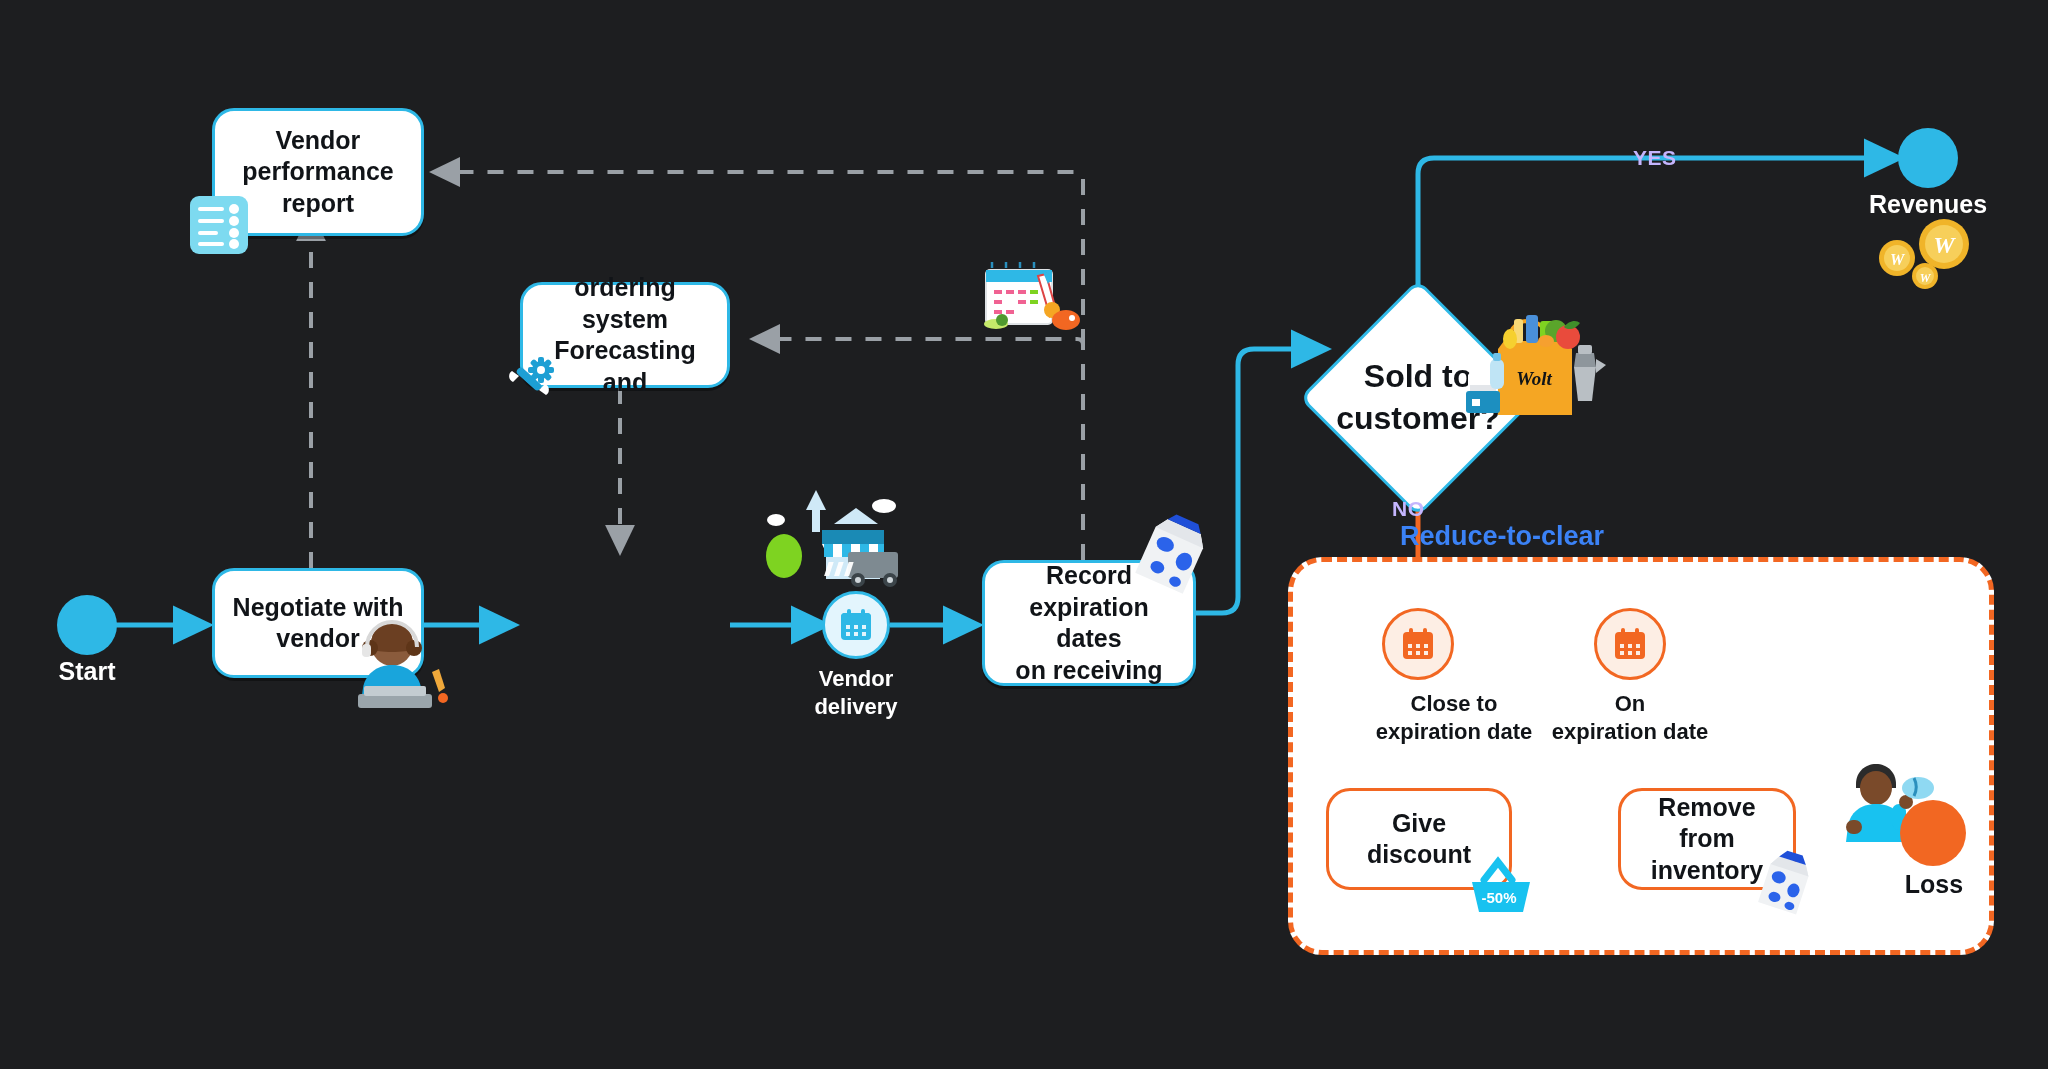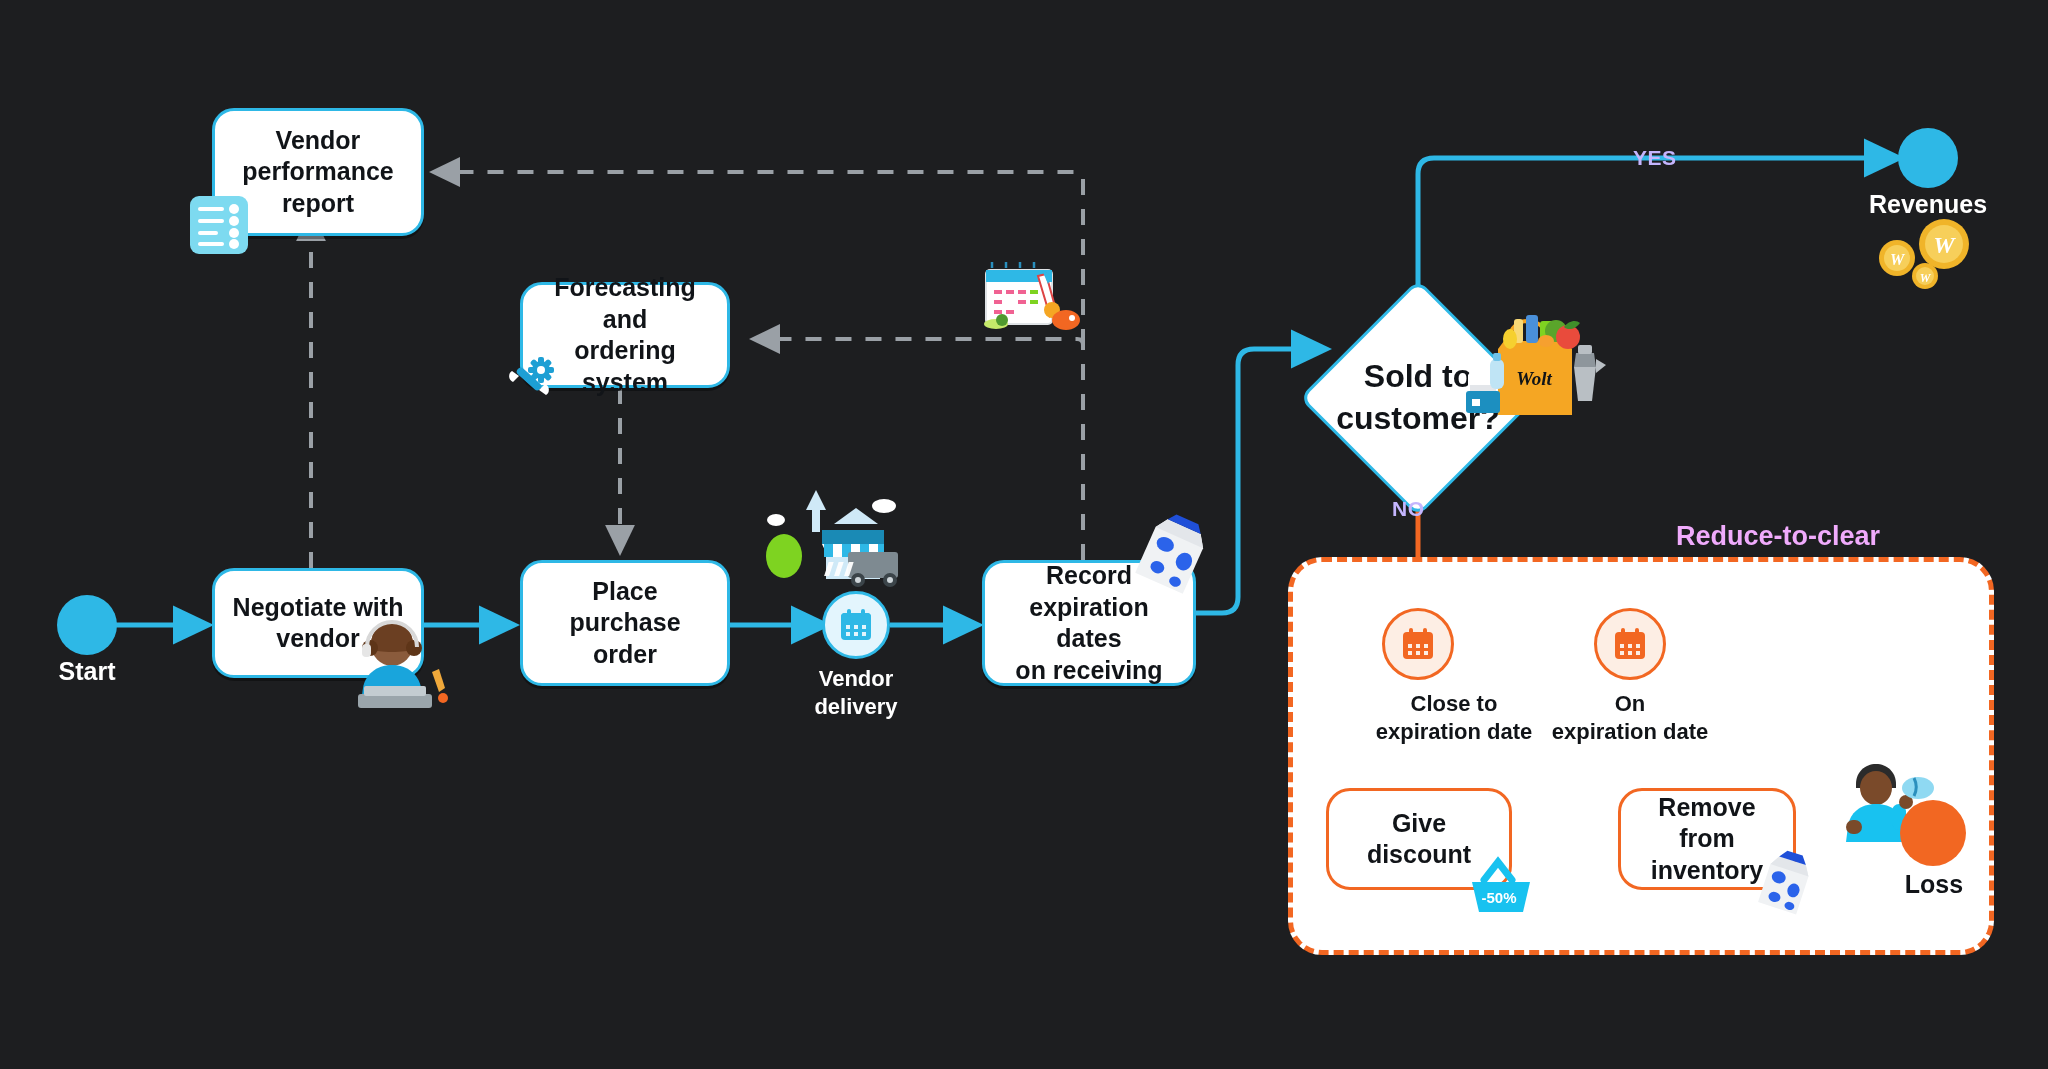--- a/index.html
+++ b/index.html
@@ -59,21 +59,21 @@
 
   
   .elabel{position:absolute;font-weight:700;font-size:21px;letter-spacing:.5px;color:#c4b5fd;}
 
   
   .panel{
     position:absolute;background:#ffffff;border:5px dashed #f26722;
     border-radius:34px;box-sizing:border-box;
   }
   .panel-title{
-    position:absolute;font-weight:700;font-size:27px;color:#f0abfc;text-align:right;
+    position:absolute;font-weight:700;font-size:27px;color:#3b82f6;text-align:left;
   }
 
   
   .art{position:absolute;pointer-events:none;}
 </style>
 </head>
 <body>
 
 <div id="stage">
 
@@ -168,48 +168,42 @@
     <rect x="22" y="24" width="9" height="13" rx="4" fill="#e6e6e6"></rect>
     <path d="M52 45c-16 0-27 10-29 23l-2 14h62l-2-14c-2-13-13-23-29-23z" fill="#19a5dc"></path>
     <rect x="18" y="74" width="74" height="14" rx="3" fill="#9aa5ab"></rect>
     <rect x="24" y="66" width="62" height="10" rx="2" fill="#c3ccd1"></rect>
     <path d="M92 52l7 20 6-4-6-19z" fill="#f0a93b"></path>
     <circle cx="103" cy="78" r="5" fill="#f26722"></circle>
   </svg>
 
   <div class="pbox" style="left:520px;top:282px;width:210px;height:106px;">
     <div>
+      <div>ordering system</div>
       <div>Forecasting and</div>
-      <div>ordering system</div>
     </div>
   </div>
   <svg class="art" style="left:508px;top:356px;" width="52" height="50" viewBox="0 0 52 50">
     <g fill="#1d9fd4">
       <circle cx="33" cy="14" r="9"></circle>
       <g>
         <rect x="30" y="1" width="6" height="26" rx="2"></rect>
         <rect x="20" y="11" width="26" height="6" rx="2"></rect>
         <rect x="30" y="1" width="6" height="26" rx="2" transform="rotate(45 33 14)"></rect>
         <rect x="20" y="11" width="26" height="6" rx="2" transform="rotate(45 33 14)"></rect>
       </g>
     </g>
     <circle cx="33" cy="14" r="4" fill="#ffffff"></circle>
     <g>
       <rect x="6" y="19" width="30" height="8" rx="4" transform="rotate(42 21 23)" fill="#1d9fd4"></rect>
       <path d="M4 15c-4 2-4 9 1 11l6-6z" fill="#ffffff"></path>
       <path d="M38 39c4-2 4-9-1-11l-6 6z" fill="#ffffff"></path>
     </g>
   </svg>
 
-  <div class="pbox" style="left:520px;top:560px;width:210px;height:126px;">
-    <div>
-      <div>Place purchase</div>
-      <div>order</div>
-    </div>
-  </div>
 
   <svg class="art" style="left:762px;top:484px;" width="140" height="105" viewBox="0 0 140 105">
     <ellipse cx="22" cy="72" rx="18" ry="22" fill="#7ed321"></ellipse>
     <path d="M44 26l10-20 10 20z" fill="#cfe9f7"></path>
     <rect x="50" y="22" width="8" height="26" fill="#cfe9f7"></rect>
     <path d="M72 40l22-16 22 16z" fill="#cfe9f7"></path>
     <rect x="60" y="46" width="62" height="14" fill="#1a8ab5"></rect>
     <path d="M60 60h62l-6 13H66z" fill="#ffffff"></path>
     <g fill="#2eb8e6">
       <rect x="62" y="60" width="9" height="13"></rect>

